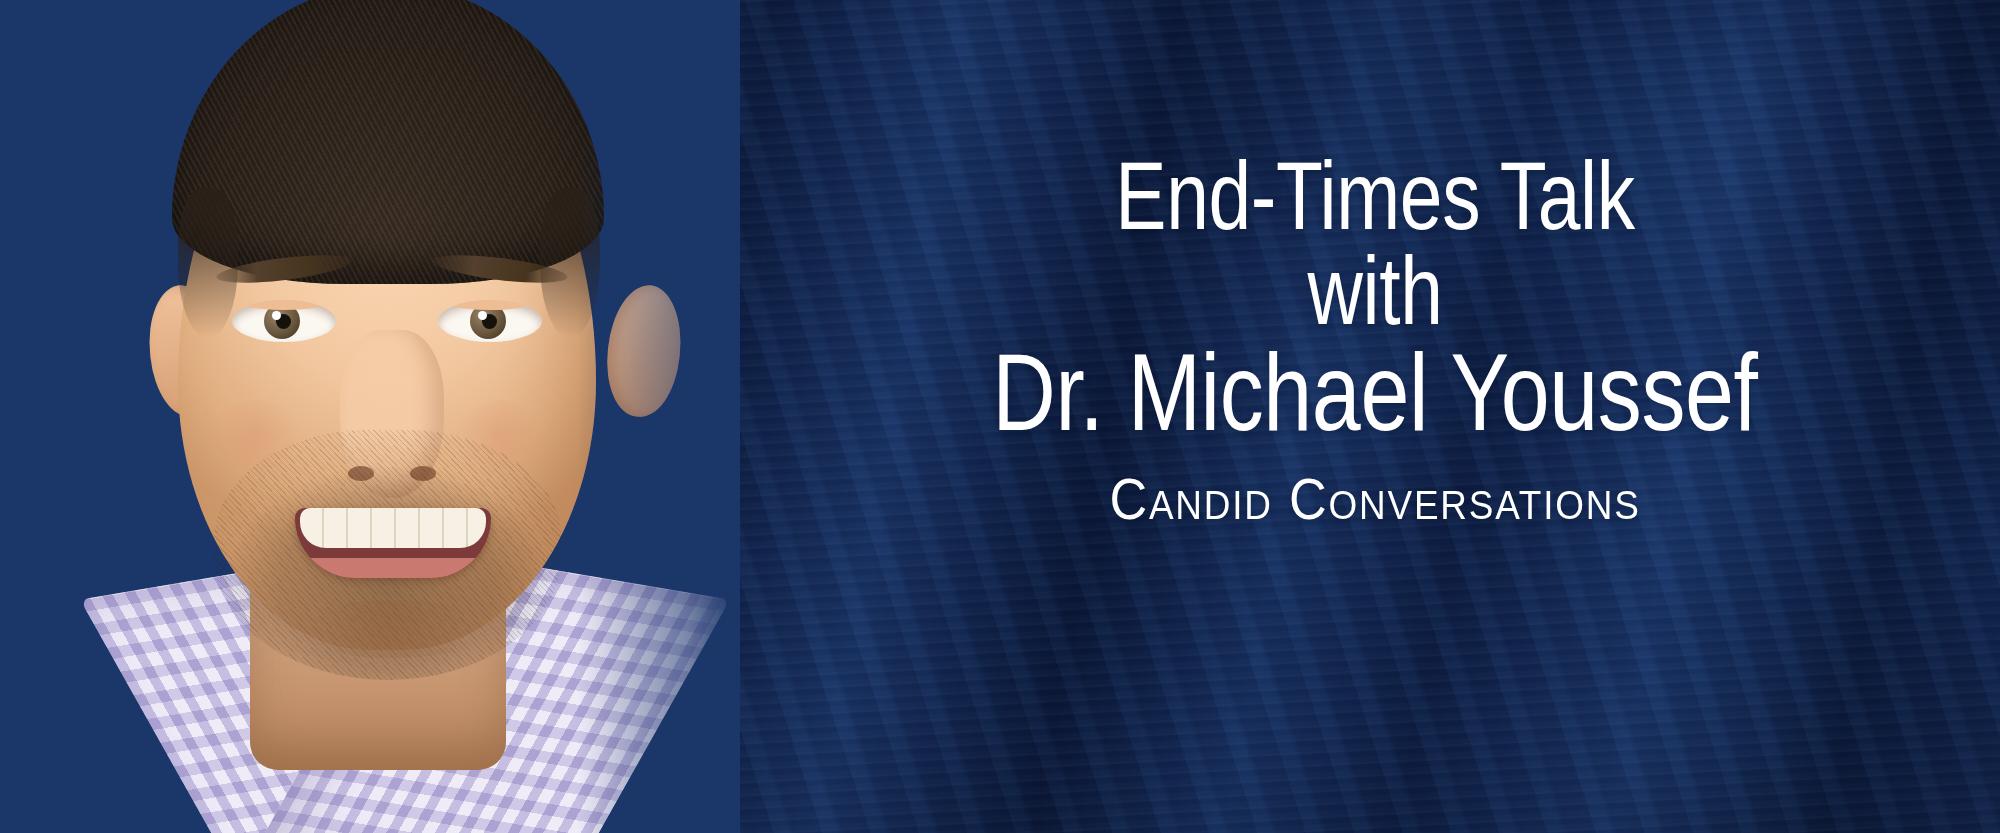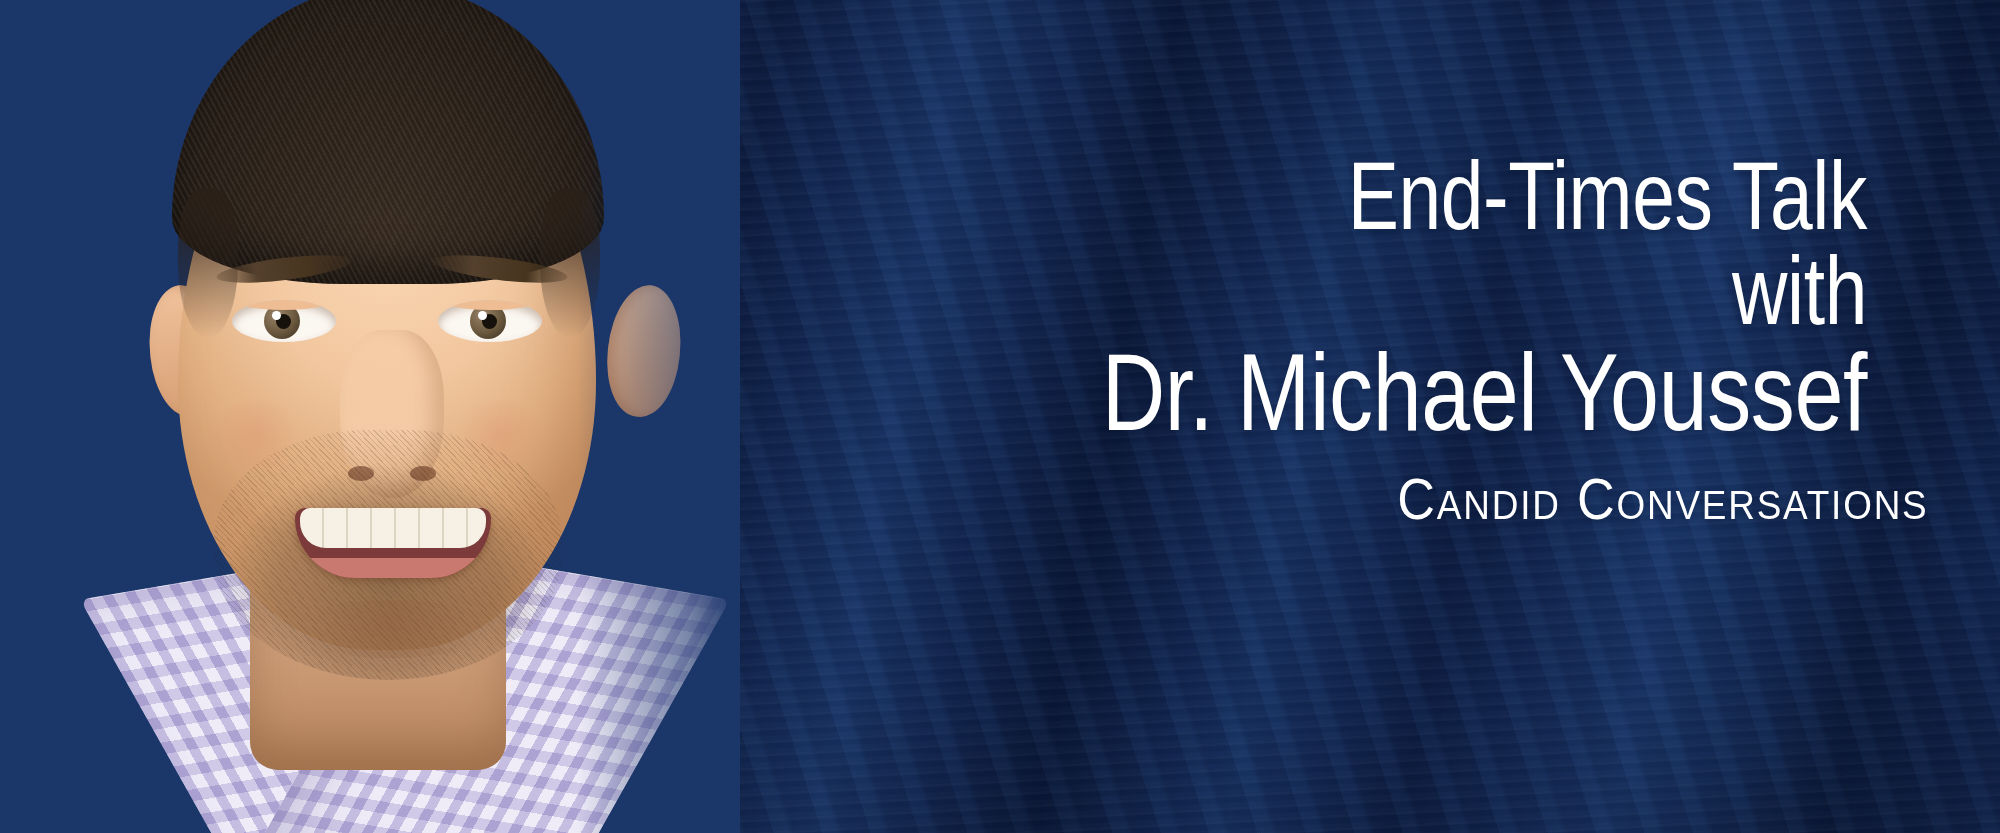--- a/index.html
+++ b/index.html
@@ -285,21 +285,21 @@
     position:absolute;inset:0;
     background:linear-gradient(90deg, rgba(27,54,105,0) 78%, rgba(27,54,105,.55) 93%, rgba(27,54,105,1) 100%);
     pointer-events:none;
   }
 
   
   .title-block{
     position:absolute;
     left:760px;top:150px;
     width:1230px;
-    text-align:right;
+    text-align:center;
     color:#ffffff;
   }
   .t-line{
     font-family:"Liberation Sans", sans-serif;
     font-weight:400;
     color:#fff;
     line-height:.95;
     letter-spacing:-0.5px;
     transform:scaleX(.80);
     transform-origin:center center;

